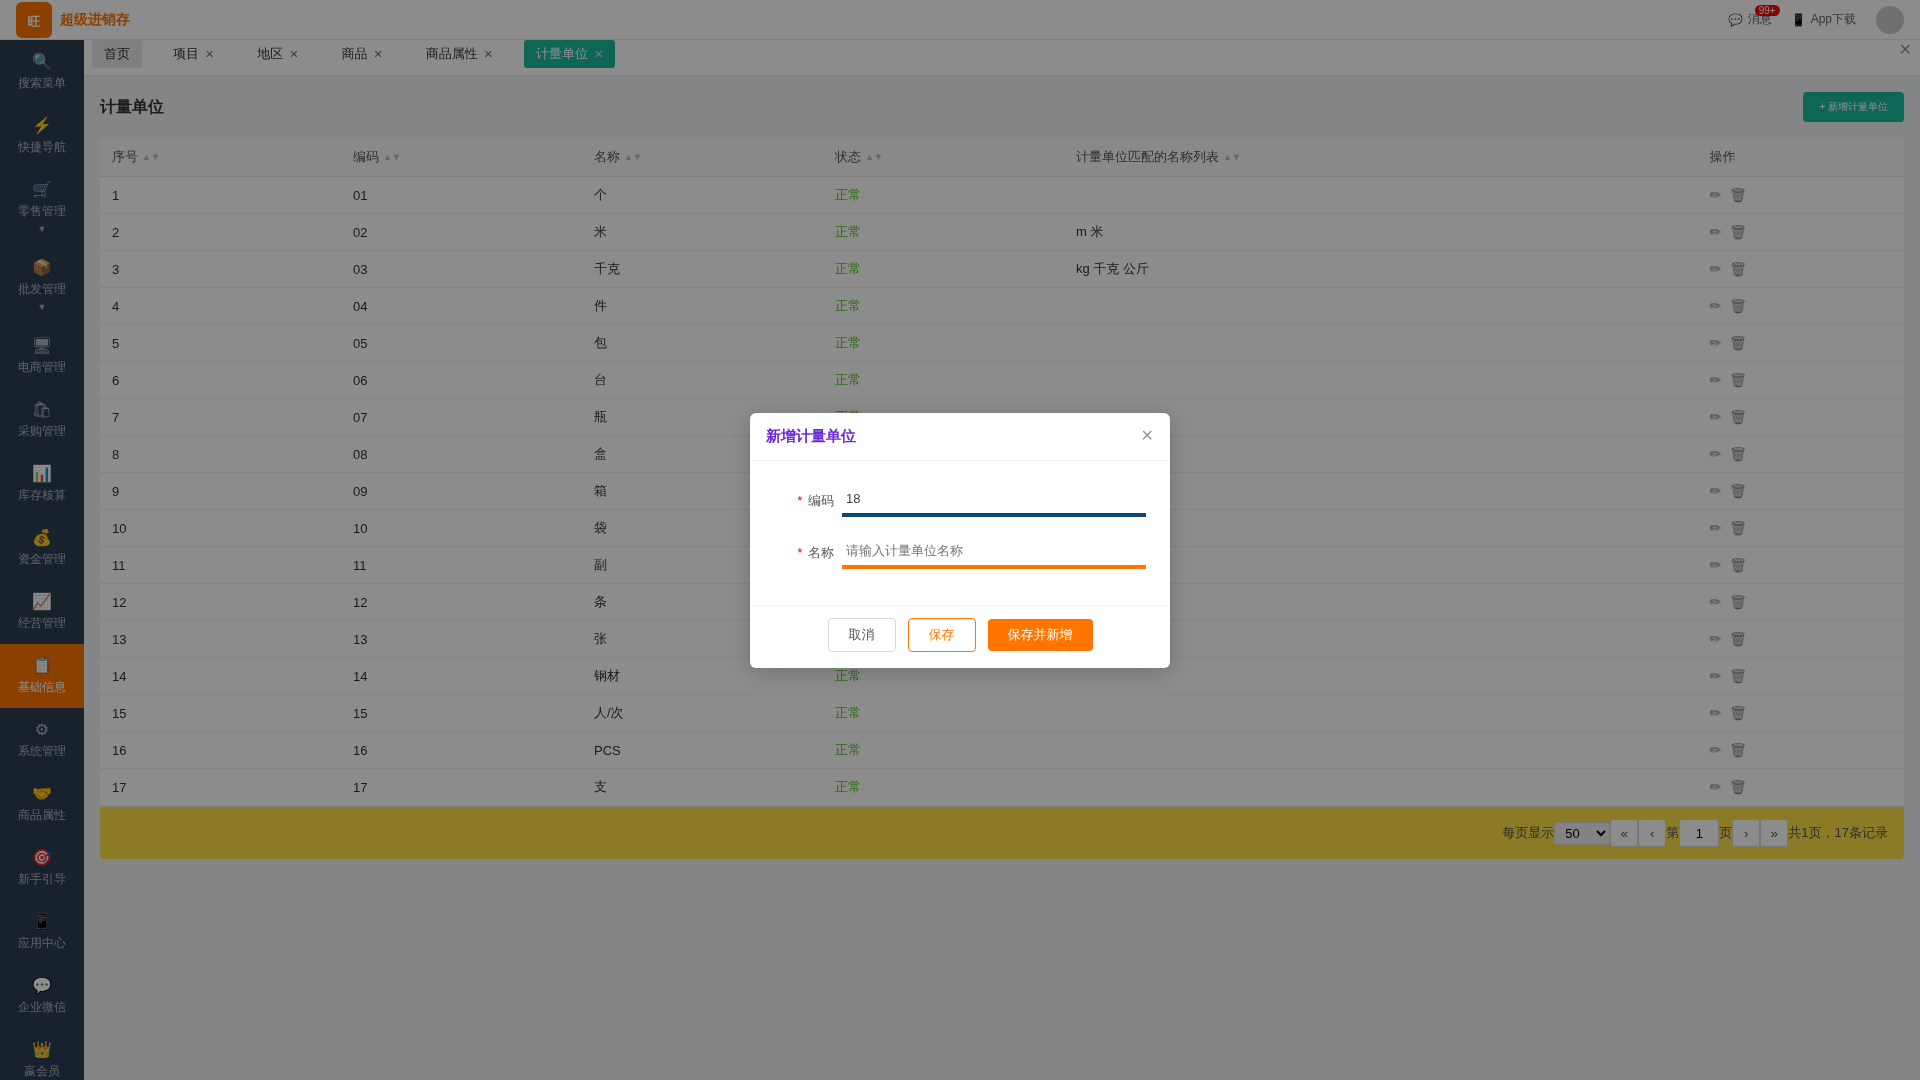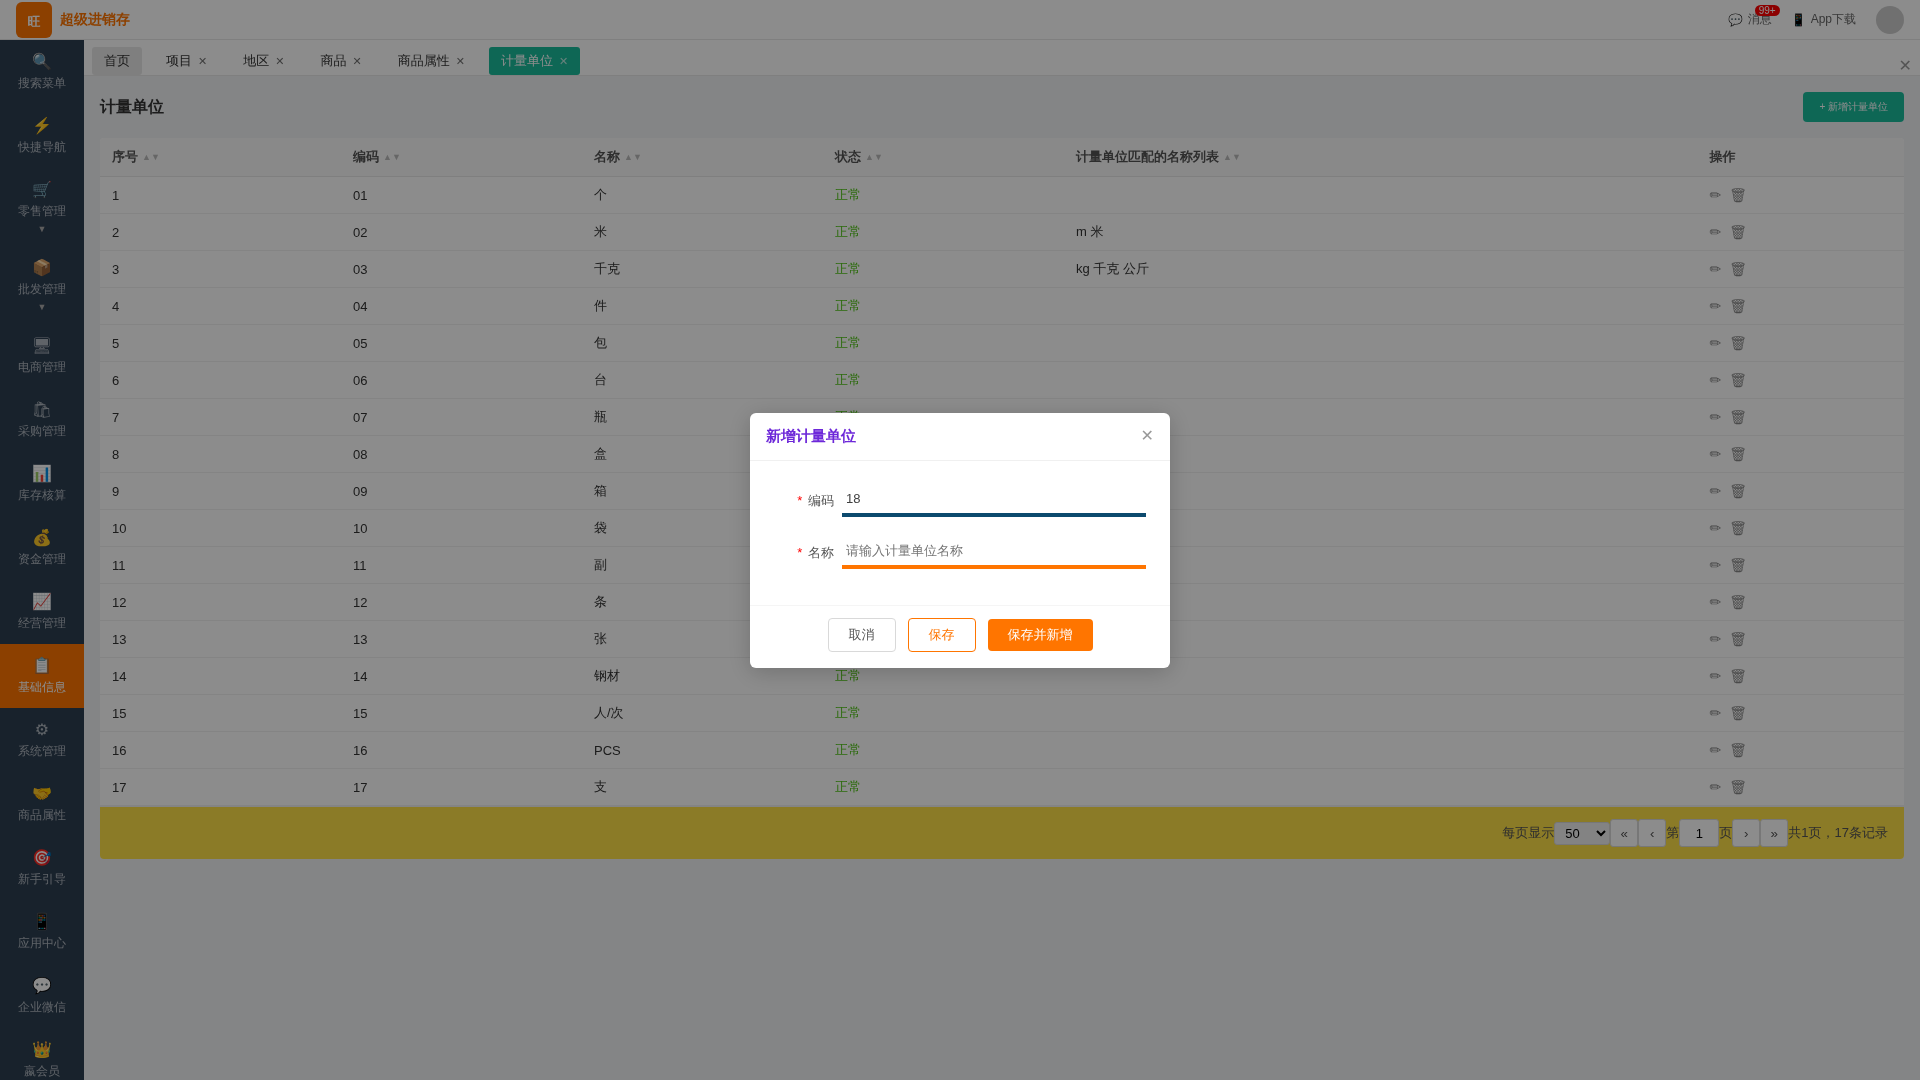--- a/index.html
+++ b/index.html
@@ -126,23 +126,23 @@
       flex-direction: column;
       overflow: hidden;
     }
 
     
     .tab-bar {
       height: 36px;
       background: #fff;
       border-bottom: 1px solid #e8e8e8;
       display: flex;
-      align-items: flex-end;
+      align-items: flex-start;
       padding: 0 8px;
-      gap: 12px;
+      gap: 19px;
       flex-shrink: 0;
     }
     .tab-item {
       height: 28px;
       padding: 0 12px;
       border-radius: 3px;
       display: flex;
       align-items: center;
       gap: 6px;
       cursor: pointer;
@@ -208,21 +208,21 @@
     table {
       width: 100%;
       border-collapse: collapse;
     }
     thead tr {
       background: #fafafa;
     }
     th {
       padding: 10px 12px;
       text-align: left;
-      font-weight: 700;
+      font-weight: 400;
       color: #555;
       border-bottom: 1px solid #e8e8e8;
       font-size: 13px;
       white-space: nowrap;
     }
     th .sort-icon {
       display: inline-flex;
       flex-direction: column;
       margin-left: 4px;
       vertical-align: middle;

